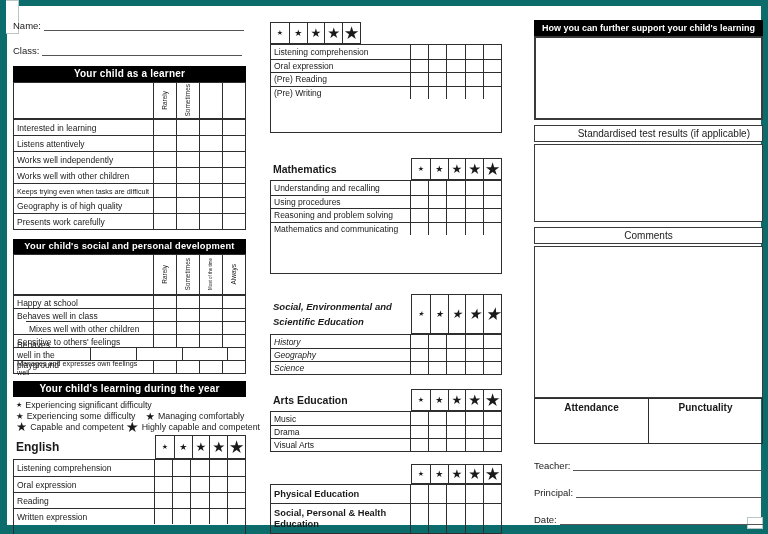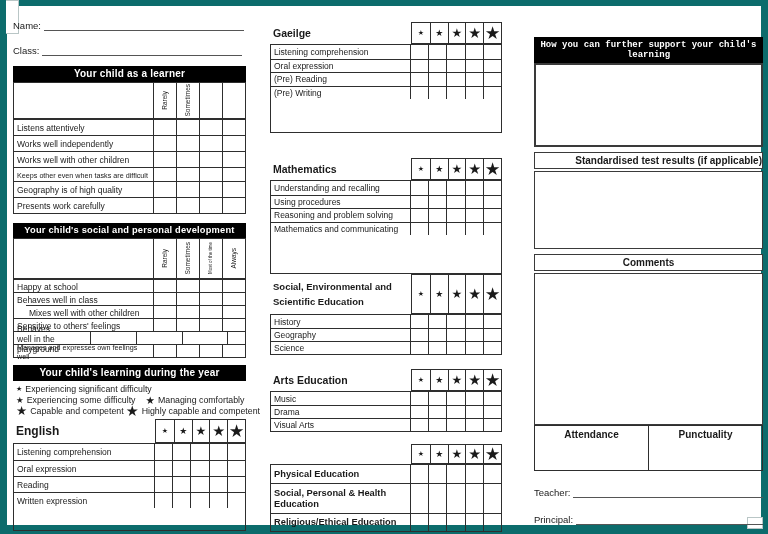--- a/index.html
+++ b/index.html
@@ -56,21 +56,21 @@
   
   .legend { font-size:8.8px; padding:3px 1px 2px 1px; }
   .legend .lline { display:flex; align-items:center; margin-bottom:1px; white-space:nowrap; }
   .legend .sc { margin:0 3px 0 2px; }
   .ls1{font-size:7px;} .ls2{font-size:8.5px;} .ls3{font-size:10.5px;} .ls4{font-size:12.5px;} .ls5{font-size:14.5px;}
   .legend .gap { width:8px; }
 
   
   .rbar { background:#000; color:#fff; font-weight:bold; font-size:9px; text-align:center; padding:3px 0; }
   .rbox { border:2px solid #3a3a3a; background:#fff; }
-  .hdrbox { border:1.5px solid #3a3a3a; font-weight:bold; font-size:10px; padding:2px 0; background:#fff; }
+  .hdrbox { border:1.5px solid #3a3a3a; font-weight:normal; font-size:10px; padding:2px 12px; background:#fff; }
   .hdrbox.right { text-align:right; }
   .hdrbox.center { text-align:center; }
   .att { display:flex; border:1.5px solid #2e2e2e; height:46px; }
   .att .acell { flex:1; text-align:center; font-weight:bold; font-size:10px; padding-top:3px; }
   .att .acell + .acell { border-left:1px solid #2e2e2e; }
   .signs { margin-top:14px; }
   .signs .fieldline { margin-top:16px; }
 </style>
 </head>
 <body>
@@ -101,20 +101,27 @@
               <span class="rot">Sometimes</span>
             </div>
           <div class="hcell">
               <span class="rot"></span>
             </div>
           <div class="hcell">
               <span class="rot"></span>
             </div>
         </div>
         <div class="trow" style="height:16px;">
+            <div class="rlab">Interested in learning</div>
+            <div class="rc"></div>
+            <div class="rc"></div>
+            <div class="rc"></div>
+            <div class="rc"></div>
+          </div>
+        <div class="trow" style="height:16px;">
             <div class="rlab">Listens attentively</div>
             <div class="rc"></div>
             <div class="rc"></div>
             <div class="rc"></div>
             <div class="rc"></div>
           </div>
         <div class="trow" style="height:16px;">
             <div class="rlab">Works well independently</div>
             <div class="rc"></div>
             <div class="rc"></div>
@@ -122,21 +129,21 @@
             <div class="rc"></div>
           </div>
         <div class="trow" style="height:16px;">
             <div class="rlab">Works well with other children</div>
             <div class="rc"></div>
             <div class="rc"></div>
             <div class="rc"></div>
             <div class="rc"></div>
           </div>
         <div class="trow small" style="height:14px;">
-            <div class="rlab">Keeps other even when tasks are difficult</div>
+            <div class="rlab">Keeps trying even when tasks are difficult</div>
             <div class="rc"></div>
             <div class="rc"></div>
             <div class="rc"></div>
             <div class="rc"></div>
           </div>
         <div class="trow" style="height:16px;">
             <div class="rlab">Geography is of high quality</div>
             <div class="rc"></div>
             <div class="rc"></div>
             <div class="rc"></div>
@@ -290,21 +297,20 @@
             </div>
           <div class="filler" style="height:22px;"></div>
         </div>
       </div>
     </div>
 
     <div class="col col-mid">
 
       <div class="starsec" style="margin-top:8px;">
         <div class="title-row" style="height:22px;">
-          <div class="stitle">Gaeilge</div>
           <div class="starbox">
             <div class="scell">
                 <span class="sc s1">★</span>
               </div>
             <div class="scell">
                 <span class="sc s2">★</span>
               </div>
             <div class="scell">
                 <span class="sc s3">★</span>
               </div>
@@ -404,21 +410,21 @@
               <div class="rc5"></div>
               <div class="rc5"></div>
               <div class="rc5"></div>
               <div class="rc5"></div>
               <div class="rc5"></div>
             </div>
           <div class="filler" style="height:38px;"></div>
         </div>
       </div>
 
-      <div class="starsec" style="margin-top:0;">
+      <div class="starsec" style="margin-top:20px;font-style:italic;">
         <div class="title-row" style="height:40px;">
           <div class="stitle two">
             <div>Social, Environmental and</div>
             <div>Scientific Education</div>
           </div>
           <div class="starbox">
             <div class="scell">
                 <span class="sc s1">★</span>
               </div>
             <div class="scell">
@@ -556,21 +562,21 @@
               <div class="rc5"></div>
               <div class="rc5"></div>
               <div class="rc5"></div>
               <div class="rc5"></div>
             </div>
         </div>
       </div>
     </div>
 
     <div class="col col-right">
-      <div class="rbar" style="margin-top:21px;font-family:Liberation Mono, monospace;">How you can further support your child's learning</div>
+      <div class="rbar" style="margin-top:4px;">How you can further support your child's learning</div>
       <div class="rbox" style="height:84px;"></div>
 
       <div class="hdrbox right" style="margin-top:5px;">Standardised test results (if applicable)</div>
       <div class="rbox" style="height:78px; margin-top:2px; border-width:1.5px;"></div>
 
       <div class="hdrbox center" style="margin-top:5px;">Comments</div>
       <div class="rbox" style="height:152px; margin-top:2px; border-width:1.5px;"></div>
 
       <div class="att">
         <div class="acell"><span>Attendance</span></div>

